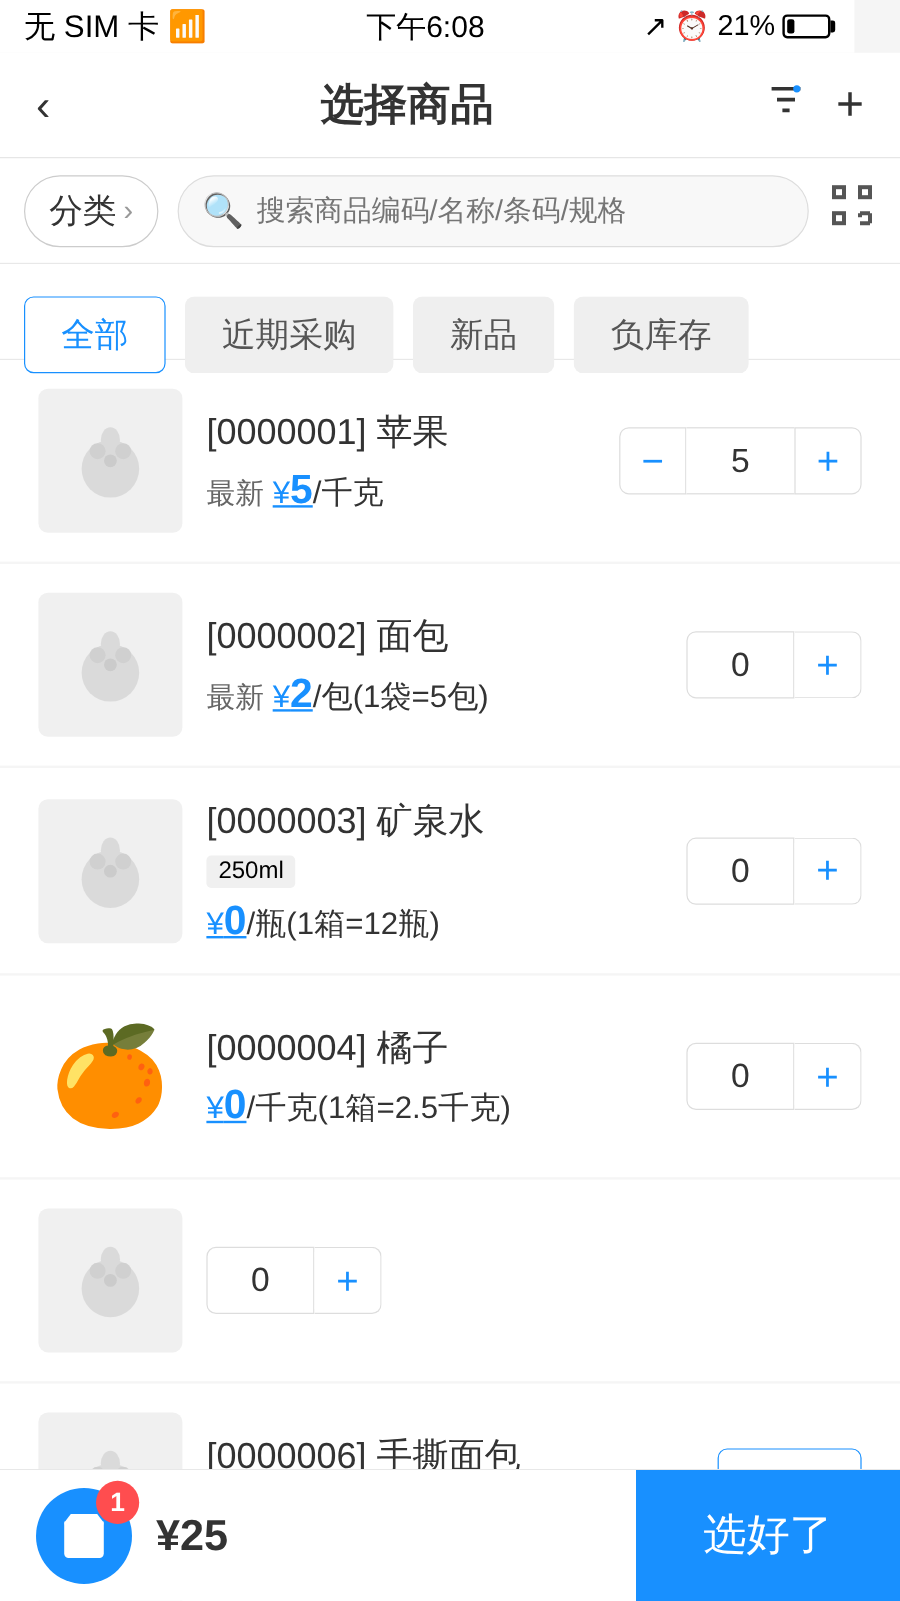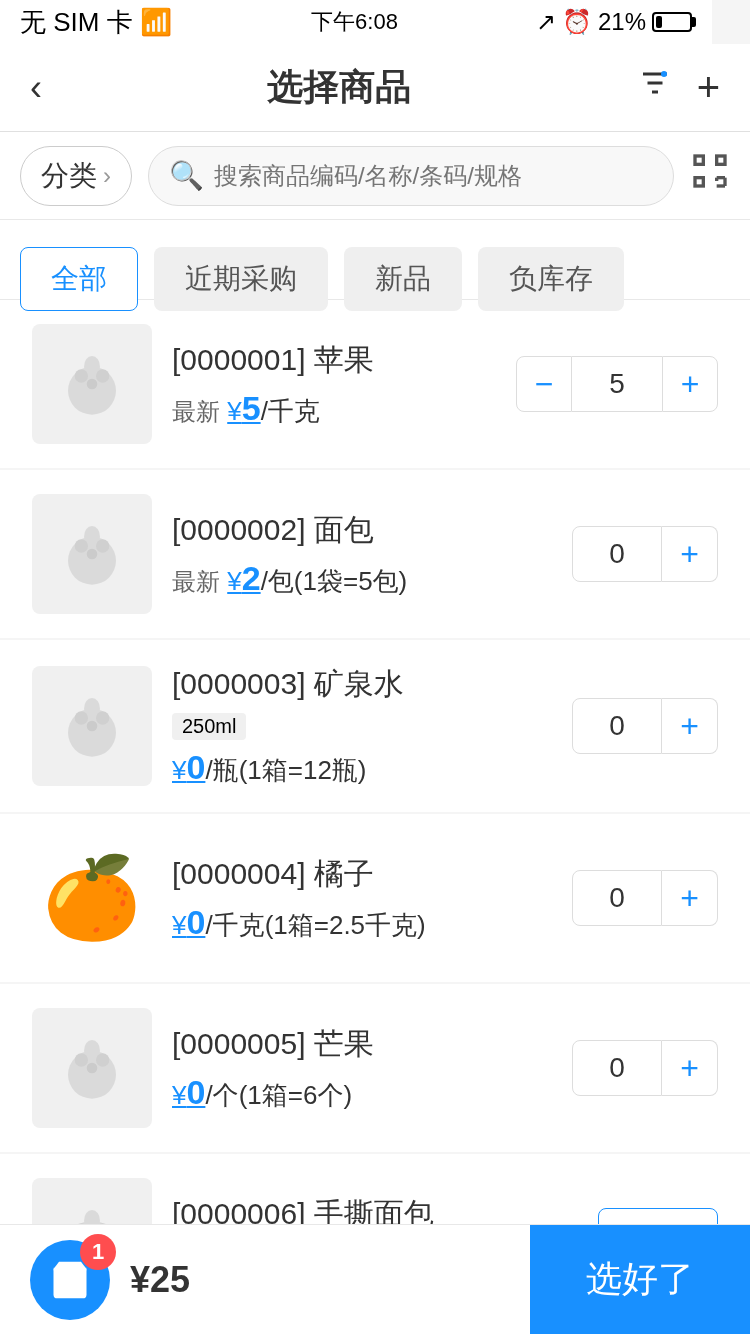--- a/index.html
+++ b/index.html
@@ -19,21 +19,21 @@
       height: 44px;
       background: #fff;
       display: flex;
       align-items: center;
       justify-content: space-between;
       padding: 0 20px;
       font-size: 26px;
       color: #000;
     }
     .status-left { display: flex; align-items: center; gap: 8px; }
-    .status-center { font-size: 22px; font-weight: 500; }
+    .status-center { font-size: 25px; font-weight: 500; }
     .status-right { display: flex; align-items: center; gap: 6px; font-size: 24px; }
     .battery-icon {
       width: 40px; height: 20px;
       border: 2px solid #000;
       border-radius: 4px;
       position: relative;
       display: inline-flex;
       align-items: center;
       padding: 2px;
     }
@@ -460,26 +460,20 @@
   <div class="product-item">
     <div class="product-thumb">
       <svg viewBox="0 0 60 60">
         <circle cx="30" cy="35" r="18" fill="#aaa"></circle>
         <ellipse cx="30" cy="17" rx="6" ry="8" fill="#aaa"></ellipse>
         <circle cx="22" cy="24" r="5" fill="#888"></circle>
         <circle cx="38" cy="24" r="5" fill="#888"></circle>
         <circle cx="30" cy="30" r="4" fill="#777"></circle>
       </svg>
     </div>
-    <div class="product-info">
-      <div class="product-name">[0000005] 芒果</div>
-      <div class="product-price">
-        <span class="underline-text">¥<span style="font-size:34px;font-weight:700;">0</span></span><span>/个</span><span>(1箱=6个)</span>
-      </div>
-    </div>
     <div class="qty-plus-only">
       <input class="qty-input-only" type="text" value="0" style="">
       <button class="qty-btn plus" style="border-radius:0 8px 8px 0;border-left:none;">+</button>
     </div>
   </div>
 
   <div class="product-item">
     <div class="product-thumb">
       <svg viewBox="0 0 60 60">
         <circle cx="30" cy="35" r="18" fill="#aaa"></circle>

